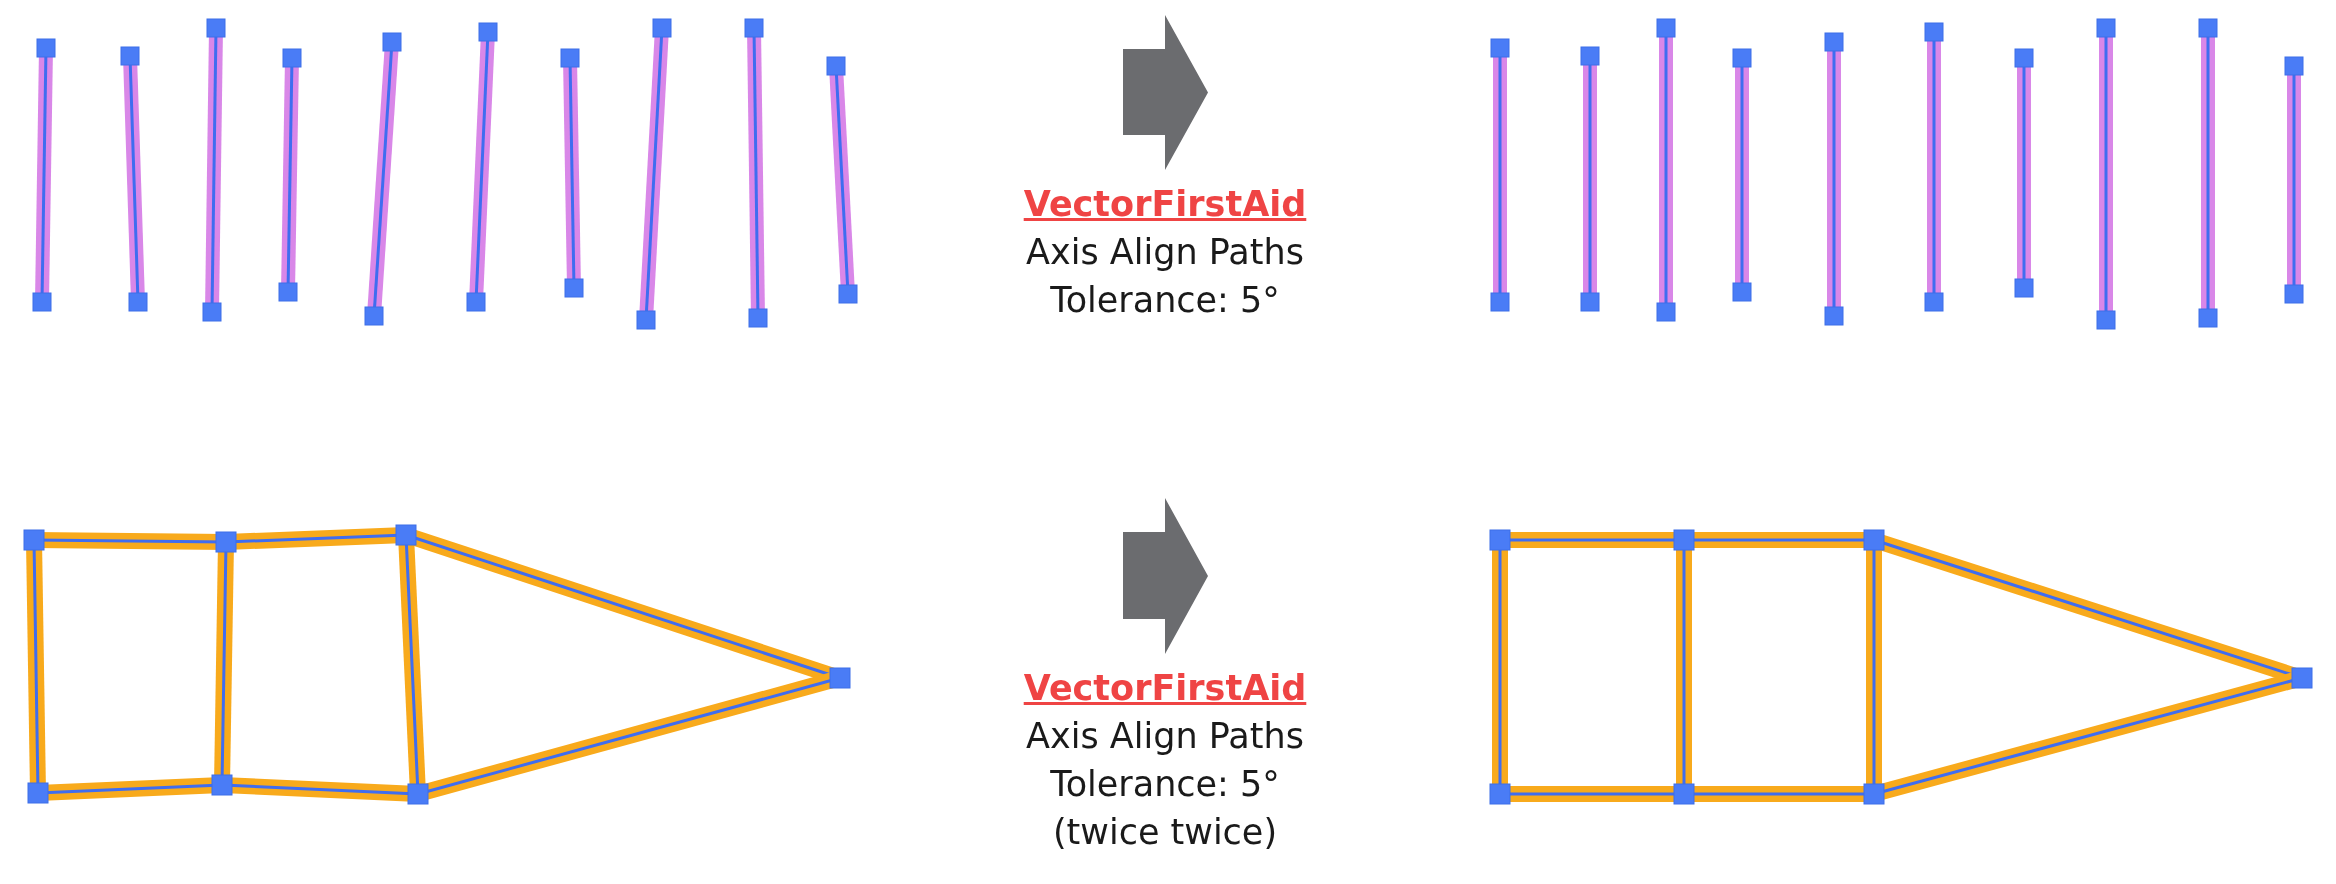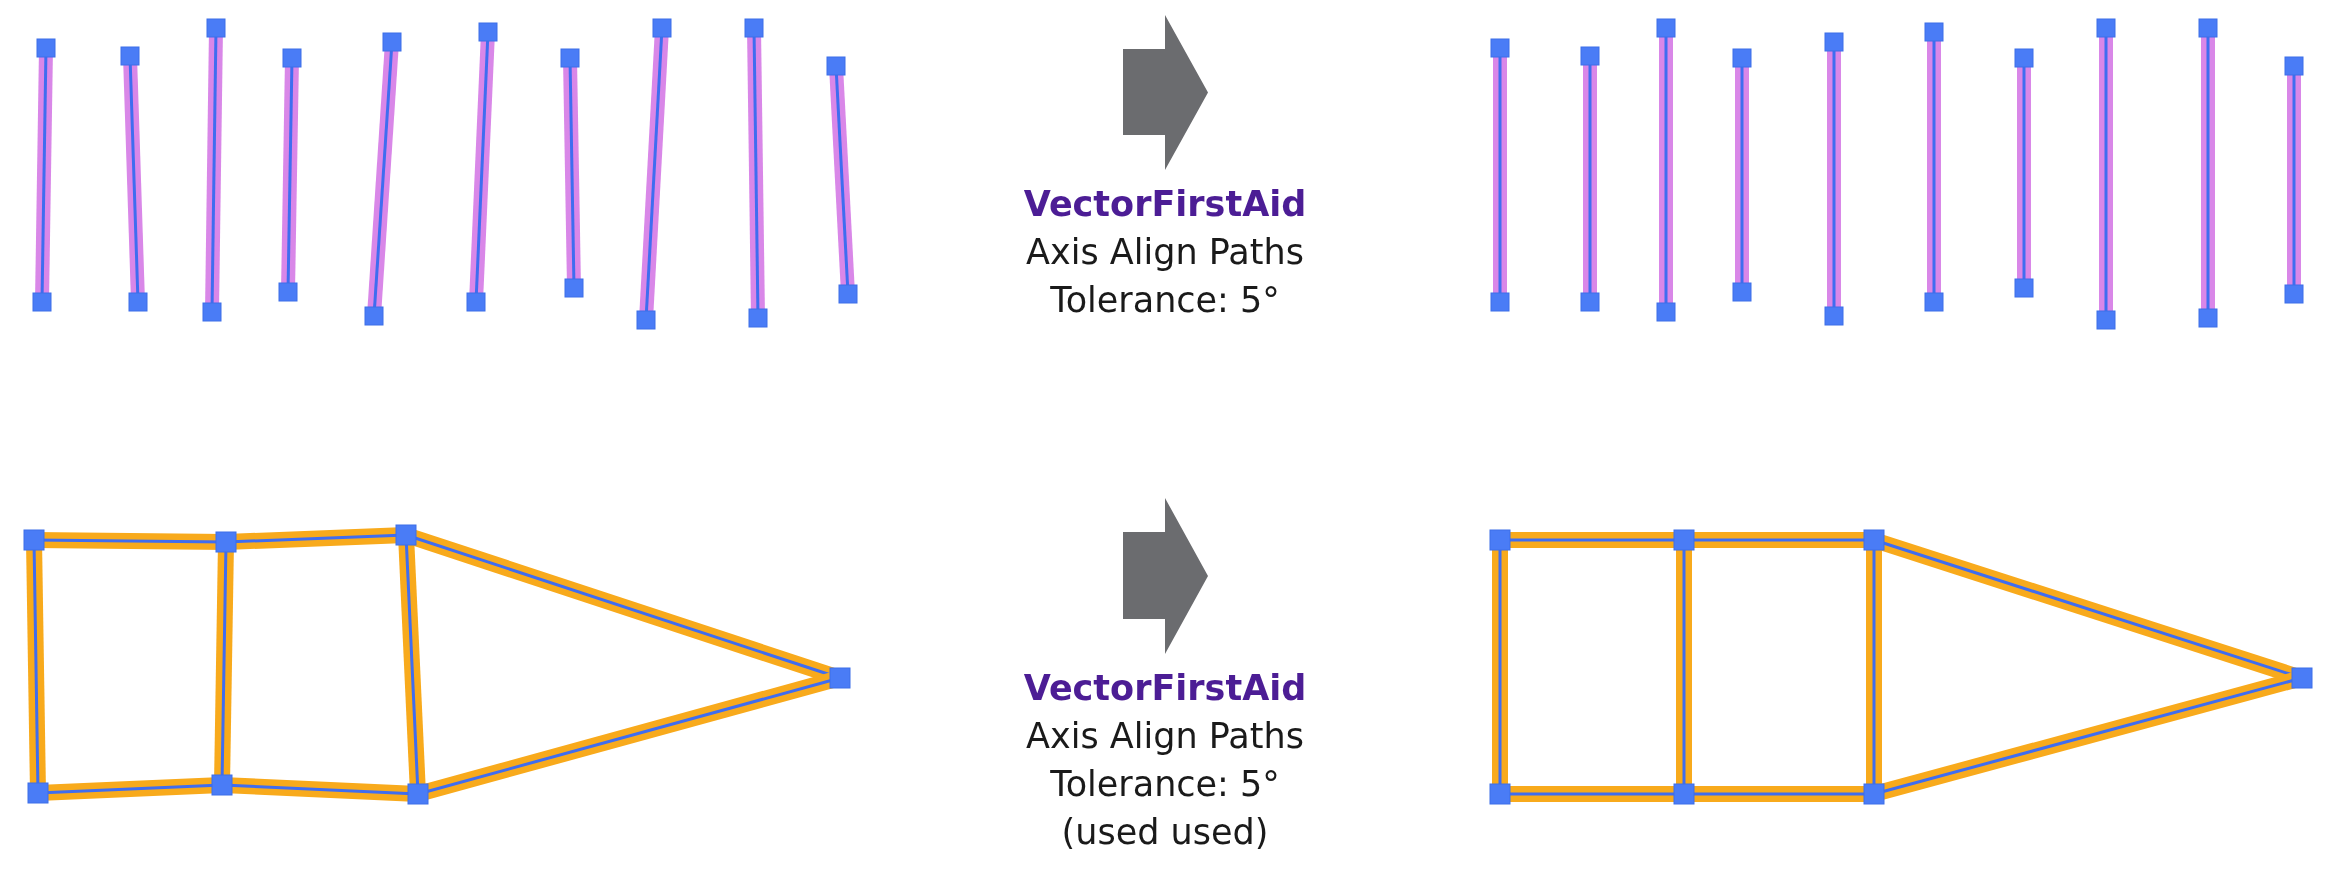--- a/index.html
+++ b/index.html
@@ -1,21 +1,21 @@
 <!DOCTYPE html>
 <html><head>
 <meta charset="utf-8">
 <style>
   html, body { margin: 0; padding: 0; background: #ffffff; }
   body { width: 2336px; height: 884px; position: relative; overflow: hidden;
          font-family: "DejaVu Sans", "Liberation Sans", sans-serif; }
   #canvas { position: absolute; left: 0; top: 0; width: 2336px; height: 884px; }
   .caption { position: absolute; width: 340px; text-align: center; color: #1a1a1a;
              font-size: 35px; line-height: 48px; }
-  .caption .title { font-weight: bold; color: #4c1d95; }
+  .caption .title { font-weight: bold; color: #ef4444; text-decoration: underline; }
   #caption-top { left: 995px; top: 180px; }
   #caption-bottom { left: 995px; top: 664px; }
 </style>
 </head>
 <body>
 
 <svg id="canvas" width="2336" height="884" viewBox="0 0 2336 884" xmlns="http://www.w3.org/2000/svg">
   <g id="top-before">
       <g>
         <line x1="46" y1="48" x2="42" y2="302" stroke="#d987e8" stroke-width="14" stroke-linecap="butt"></line>
@@ -205,14 +205,14 @@
 <div id="caption-top" class="caption">
   <div class="title">VectorFirstAid</div>
   <div>Axis Align Paths</div>
   <div>Tolerance: 5°</div>
 </div>
 
 <div id="caption-bottom" class="caption">
   <div class="title">VectorFirstAid</div>
   <div>Axis Align Paths</div>
   <div>Tolerance: 5°</div>
-  <div>(used used)</div>
+  <div>(twice twice)</div>
 </div>
 
 </body></html>

